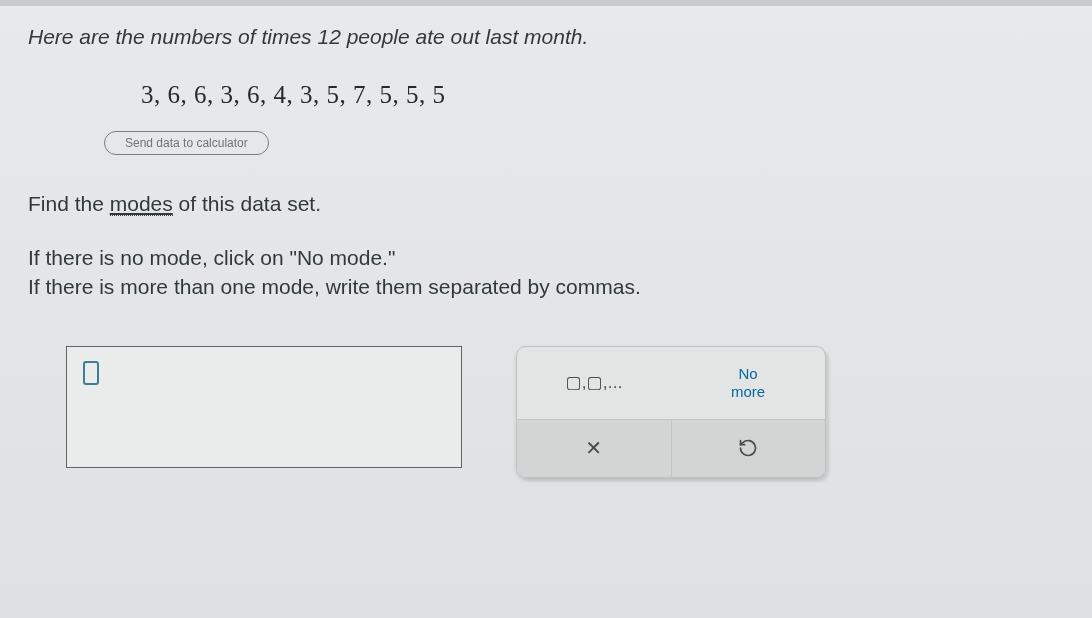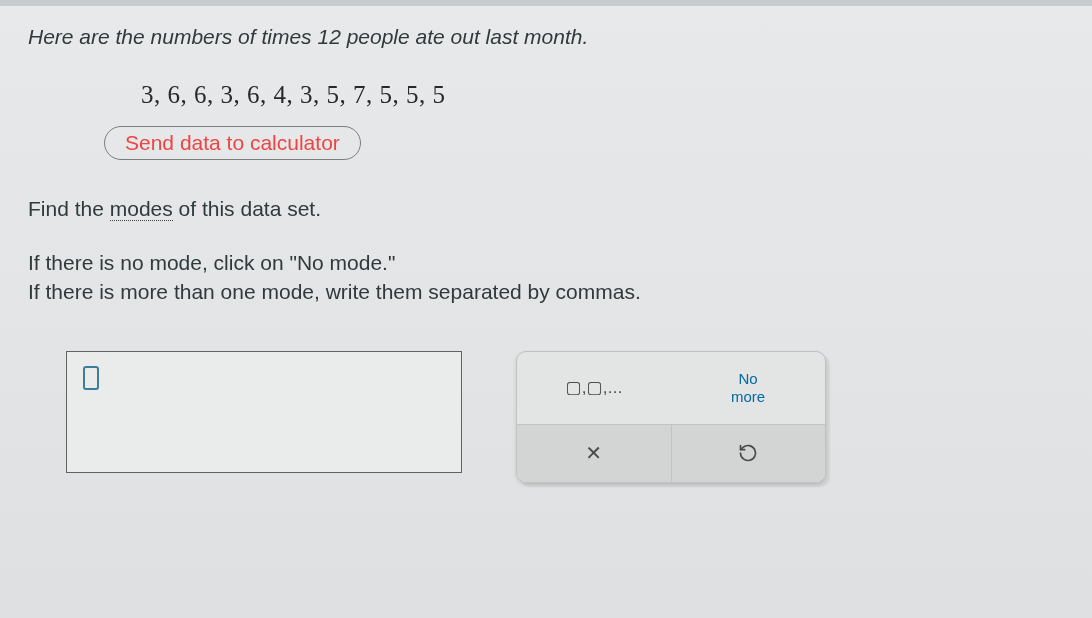--- a/index.html
+++ b/index.html
@@ -34,31 +34,32 @@
       letter-spacing: 0.5px;
     }
     .send-btn {
       display: inline-block;
       margin-left: 76px;
       margin-bottom: 34px;
       padding: 4px 20px;
       border: 1.5px solid #7a7e80;
       border-radius: 24px;
       background: transparent;
-      color: #ef4444;
-      font-size: 21px;
+      color: #737373;
+      font-size: 12px;
       cursor: pointer;
     }
     .prompt-line {
       font-size: 21px;
       color: #30393c;
       margin-bottom: 24px;
     }
     .modes-word {
       border-bottom: 1.5px dotted #444;
+      text-decoration: underline;
     }
     .instructions {
       font-size: 21px;
       color: #30393c;
       margin-bottom: 44px;
     }
     .answer-row {
       display: flex;
       align-items: flex-start;
       gap: 54px;

